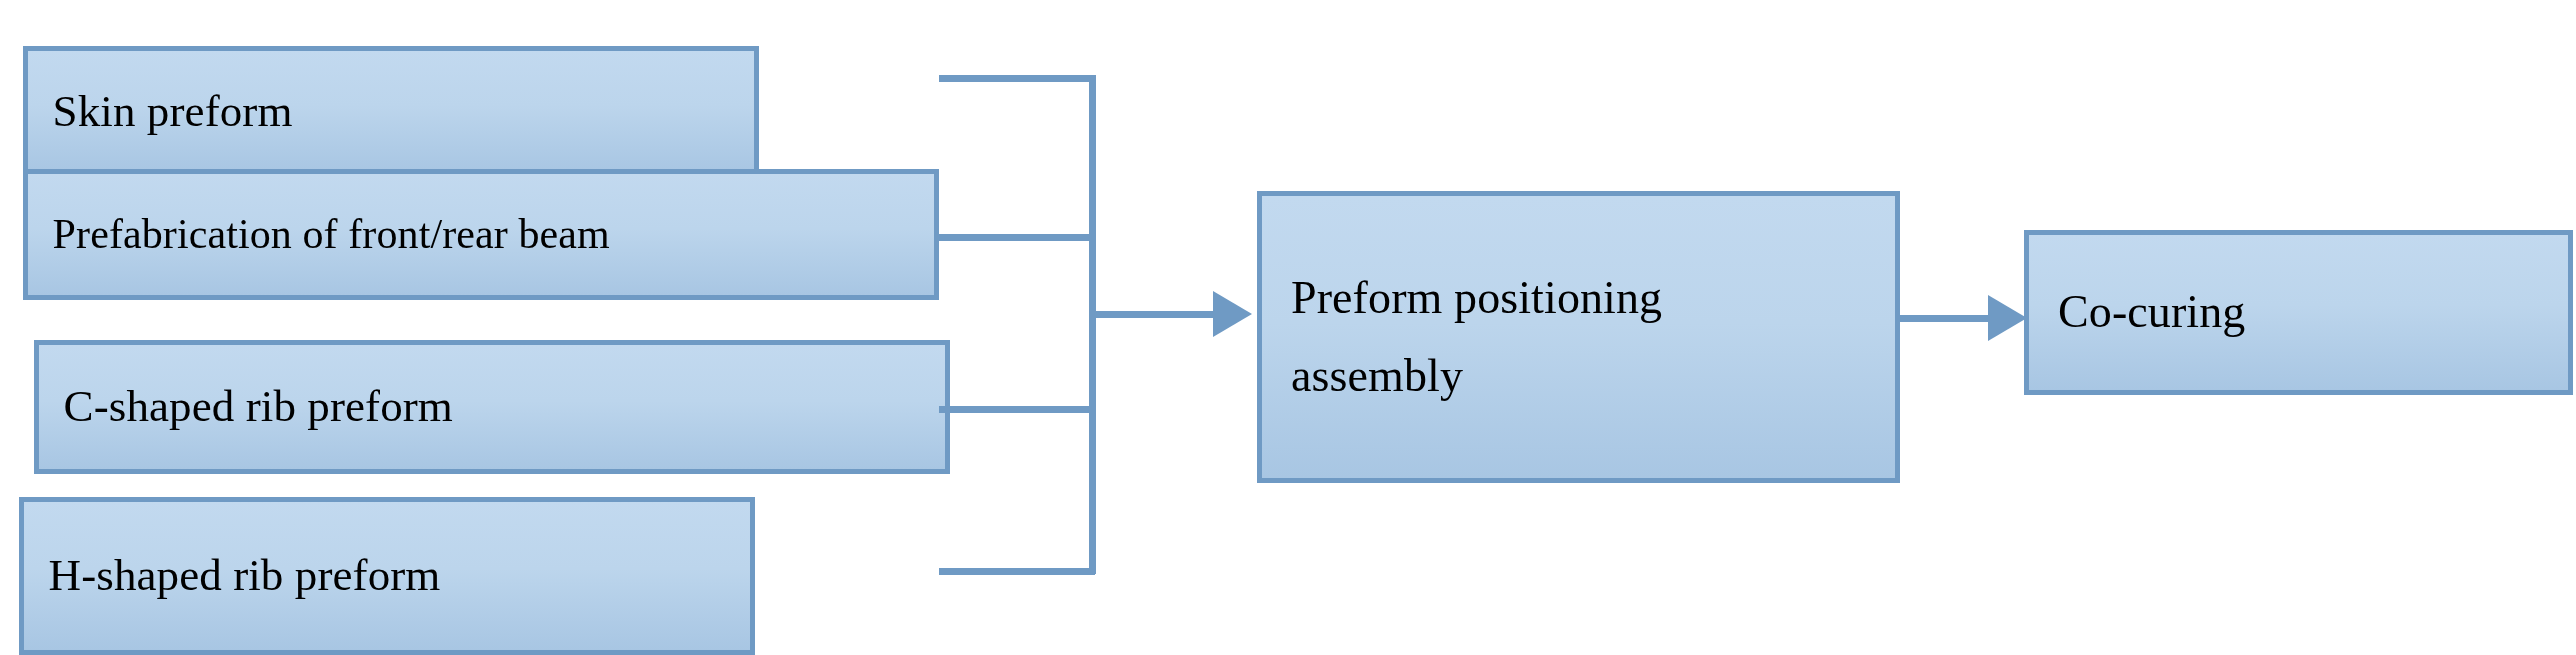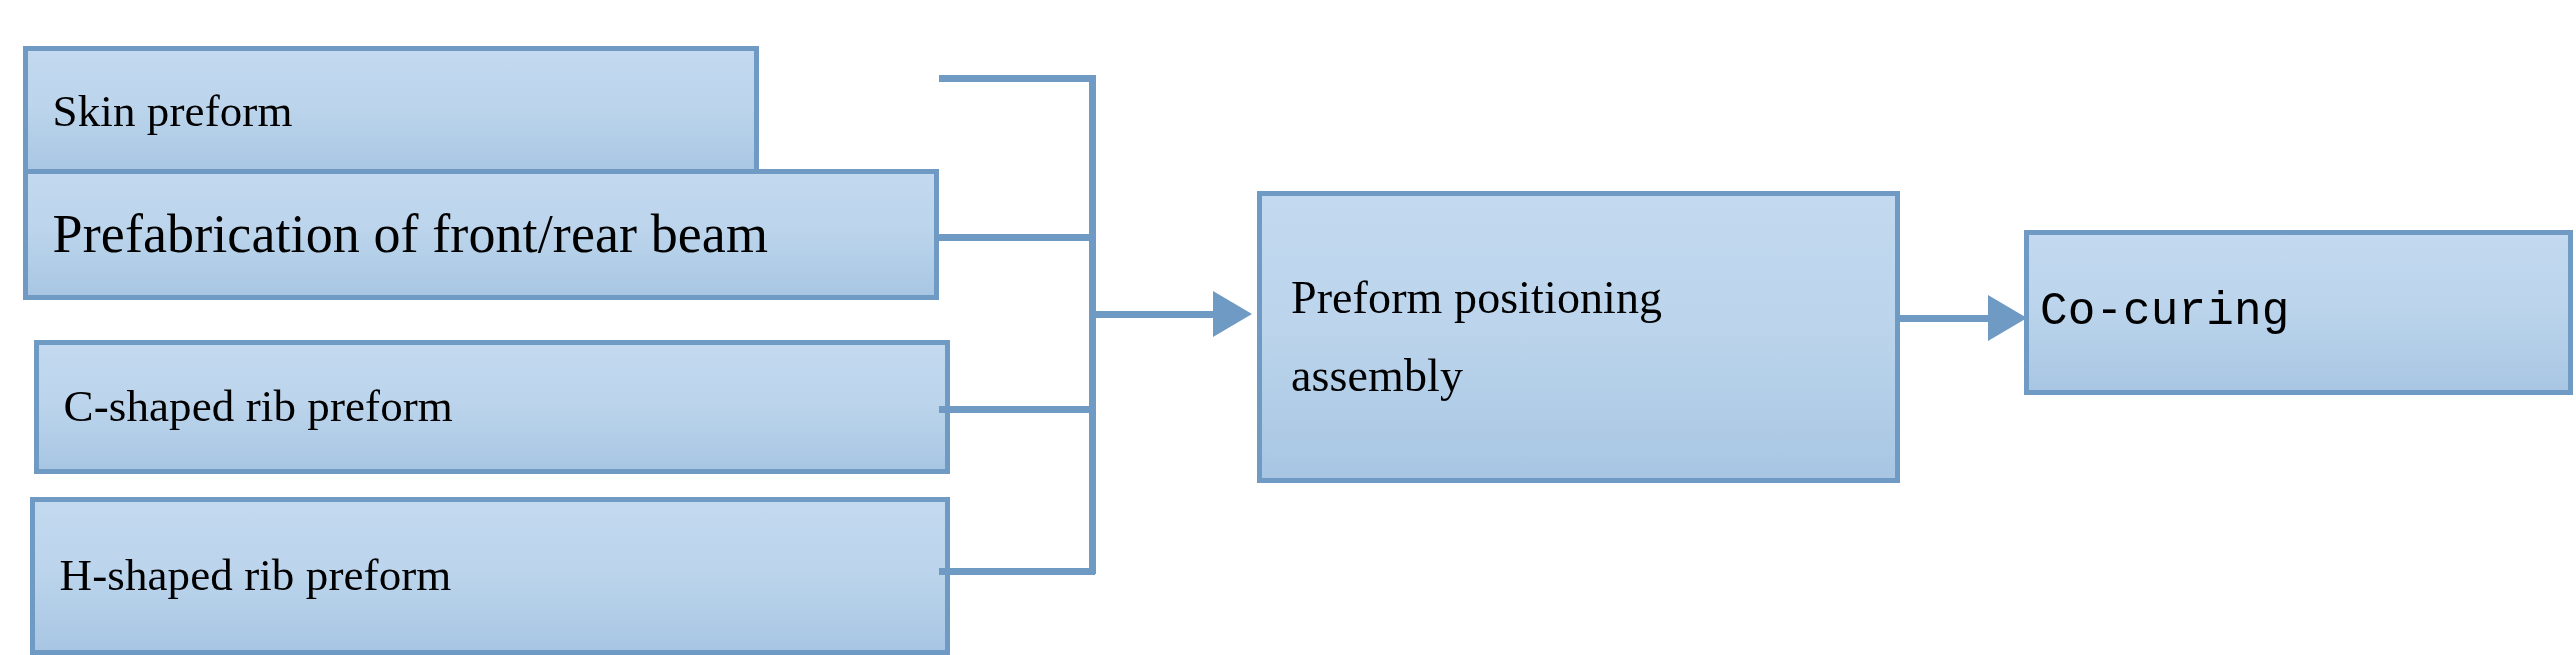--- a/index.html
+++ b/index.html
@@ -34,35 +34,35 @@
     padding-right: 13px;
     font-size: 45px;
     letter-spacing: 0.1px;
     white-space: pre-line;
   }
 
   
   #box-skin-preform      { left: 23px;  top: 10px;  width: 736px; height: 131px; margin-top: 36px; }
   #box-prefab-beam       { left: 23px;  top: 169px; width: 916px; height: 131px; }
   #box-c-rib-preform     { left: 34px;  top: 340px; width: 916px; height: 134px; }
-  #box-h-rib-preform     { left: 30px;  top: 497px; width: 920px; height: 158px; }
+  #box-h-rib-preform     { left: 19px;  top: 497px; width: 736px; height: 158px; }
 
-  #box-prefab-beam .label { font-size: 54px; }
+  #box-prefab-beam .label { font-size: 42px; }
 
   
   #box-preform-assembly  { left: 1257px; top: 191px; width: 643px; height: 292px; }
   #box-preform-assembly .label {
     font-size: 46px;
     line-height: 1.7;
     padding-left: 29px;
   }
 
   
   #box-co-curing         { left: 2024px; top: 230px; width: 549px; height: 165px; }
-  #box-co-curing .label  { font-size: 46px; padding-left: 11px; font-family: Liberation Mono, monospace; }
+  #box-co-curing .label  { font-size: 46px; padding-left: 29px; }
 
   
   .conn {
     position: absolute;
     background: #6F9AC4;
   }
   .conn-h { height: 6.5px; }
   .conn-v { width: 6.5px; }
 
   

